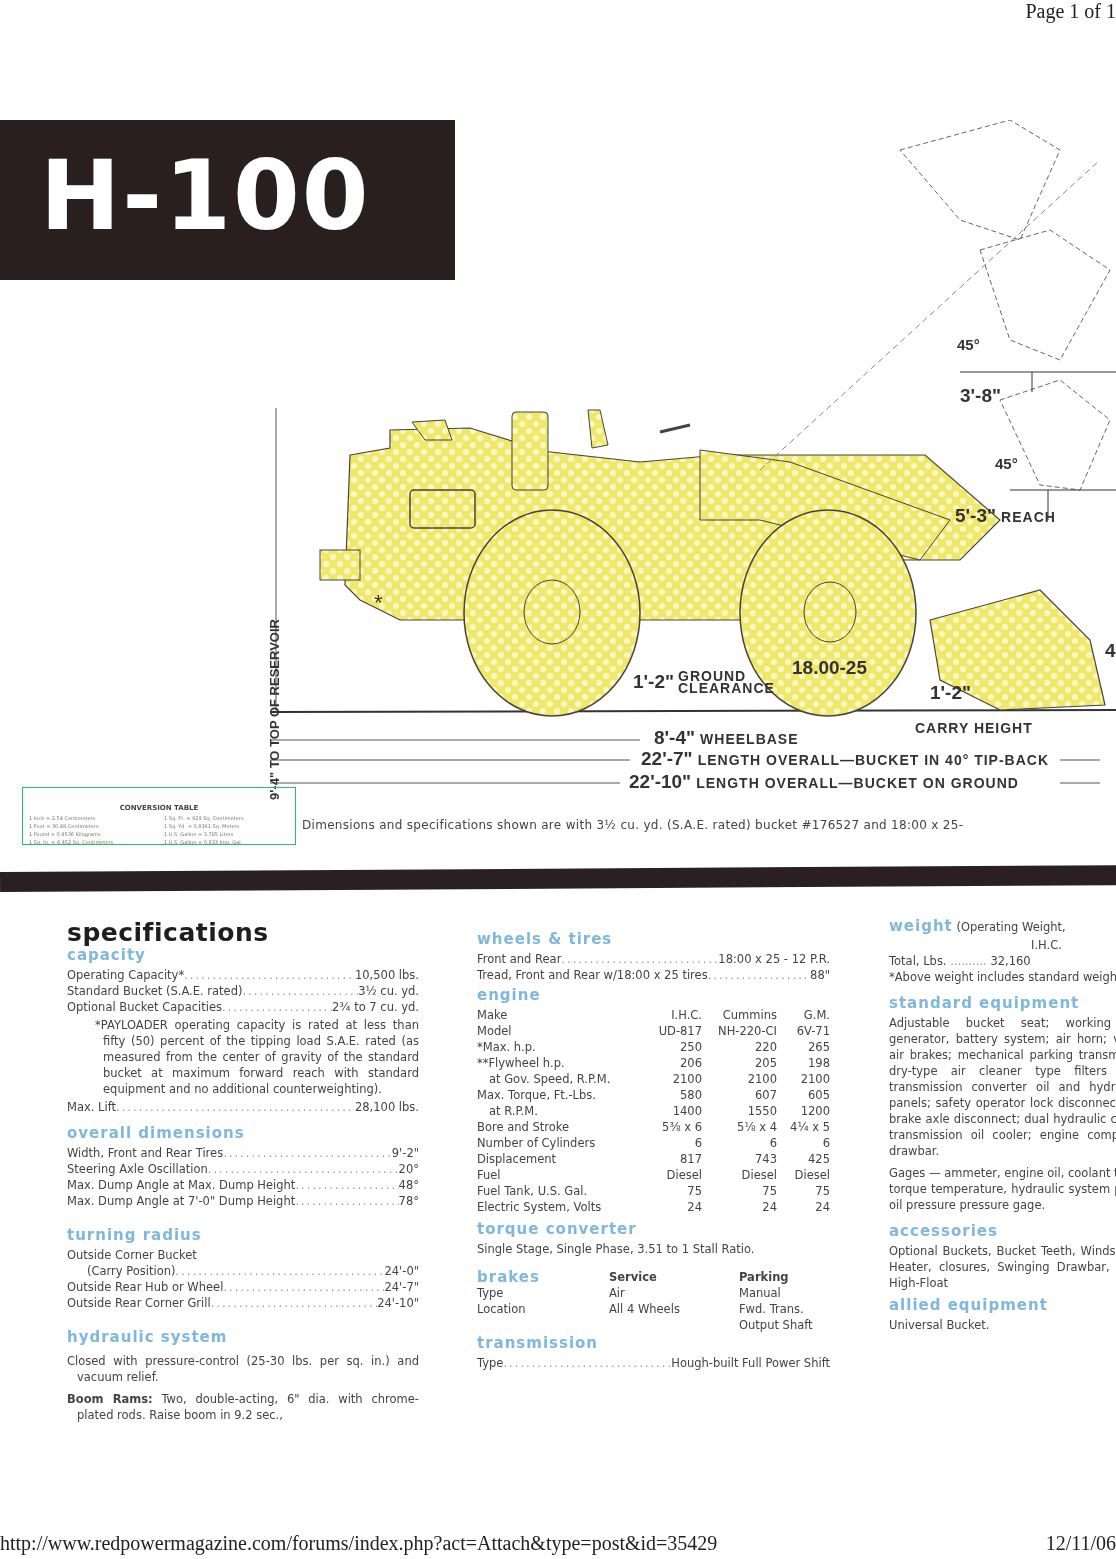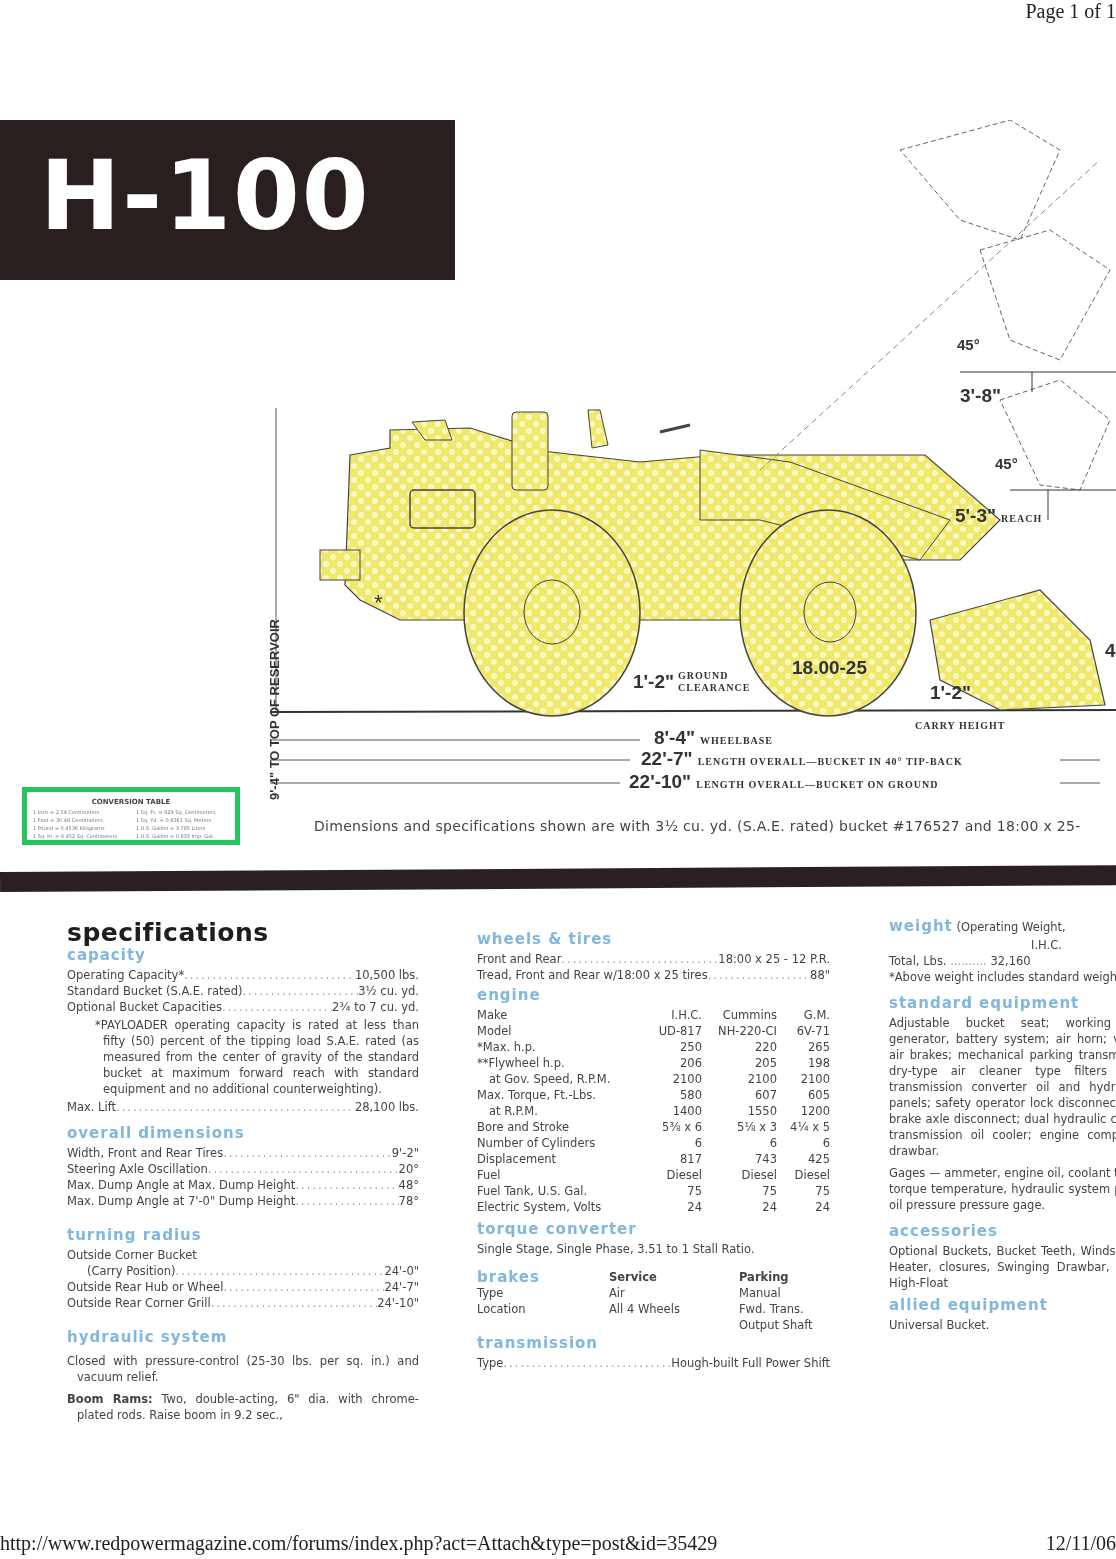--- a/index.html
+++ b/index.html
@@ -22,31 +22,31 @@
   }
 
   .diagram { left: 0; top: 120px; width: 1116px; height: 680px; }
 
   .dim-vert {
     left: 267px; top: 430px; font-family: "Liberation Sans", sans-serif; font-weight: bold;
     font-size: 13px; transform: rotate(-90deg); transform-origin: left top; white-space: nowrap; color: #333;
   }
   .dim-label { font-family: "Liberation Sans", sans-serif; color: #333; white-space: nowrap; }
   .dim-big { font-size: 19px; font-weight: bold; text-align: right; }
-  .dim-small { font-size: 10px; letter-spacing: 1px; font-weight: bold; font-family: Liberation Serif, serif; }
+  .dim-small { font-size: 14px; letter-spacing: 1px; font-weight: bold; }
 
   .conv-table {
-    left: 22px; top: 787px; width: 218px; height: 58px; border: 5px solid #22c55e;
-    font-size: 5px; color: #777; padding: 6px 6px; box-sizing: border-box;
+    left: 22px; top: 787px; width: 274px; height: 58px; border: 1px solid #22c55e;
+    font-size: 5px; color: #777; padding: 16px 6px; box-sizing: border-box;
   }
   .conv-title { text-align: center; font-size: 7px; font-weight: bold; color: #444; margin-bottom: 2px; }
   .conv-cols { display: flex; gap: 10px; }
   .conv-cols div { flex: 1; line-height: 8px; }
 
-  .dims-note { left: 314px; top: 818px; font-size: 14px; color: #444; white-space: nowrap; letter-spacing: 0.3px; }
+  .dims-note { left: 302px; top: 818px; font-size: 12px; color: #444; white-space: nowrap; letter-spacing: 0.3px; }
 
   .divider-bar { left: 0; top: 872px; width: 1116px; height: 20px; background: #2a1f22; transform: rotate(-0.35deg); transform-origin: left top; }
 
   .col { position: absolute; font-size: 11.5px; line-height: 16px; color: #444; }
   .col1 { left: 67px; top: 925px; width: 352px; }
   .col2 { left: 477px; top: 925px; width: 353px; }
   .col3 { left: 889px; top: 918px; width: 240px; }
 
   .spec-heading { font-size: 25px; font-weight: bold; color: #1e1e1e; margin: 0 0 4px 0; letter-spacing: 0.5px; }
   .sec-head { color: #7fb7dd; font-size: 15px; font-weight: bold; margin: 6px 0 4px 0; letter-spacing: 1px; }
@@ -309,21 +309,21 @@
         </tr>
       <tr>
           <td style="padding-left:12px">  at R.P.M.</td>
           <td class="num">1400</td>
           <td class="num">1550</td>
           <td class="num">1200</td>
         </tr>
       <tr>
           <td>Bore and Stroke</td>
           <td class="num">5⅜ x 6</td>
-          <td class="num">5⅛ x 3</td>
+          <td class="num">5⅛ x 4</td>
           <td class="num">4¼ x 5</td>
         </tr>
       <tr>
           <td>Number of Cylinders</td>
           <td class="num">6</td>
           <td class="num">6</td>
           <td class="num">6</td>
         </tr>
       <tr>
           <td>Displacement</td>

